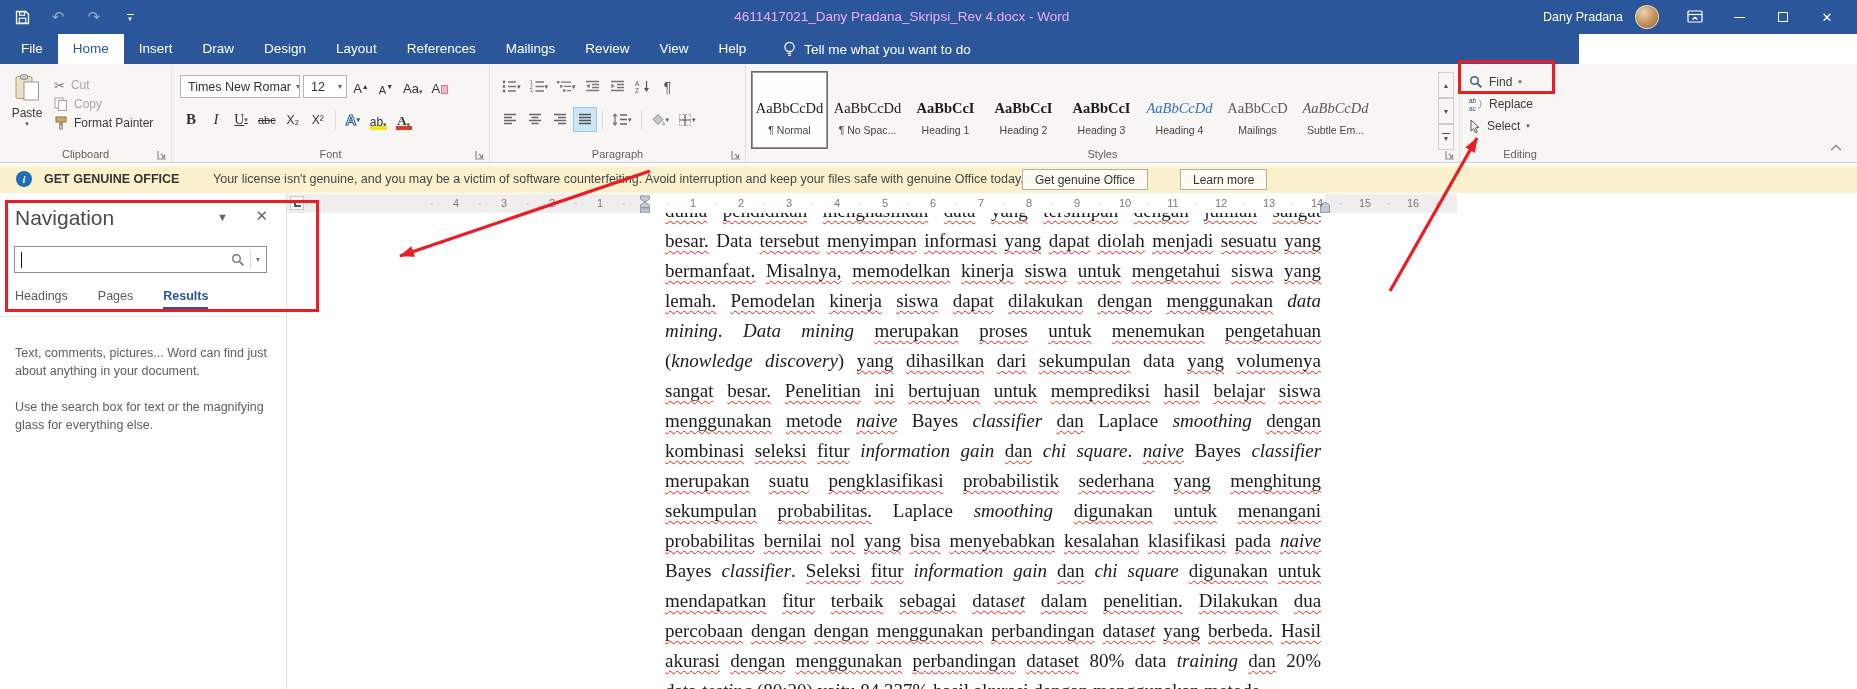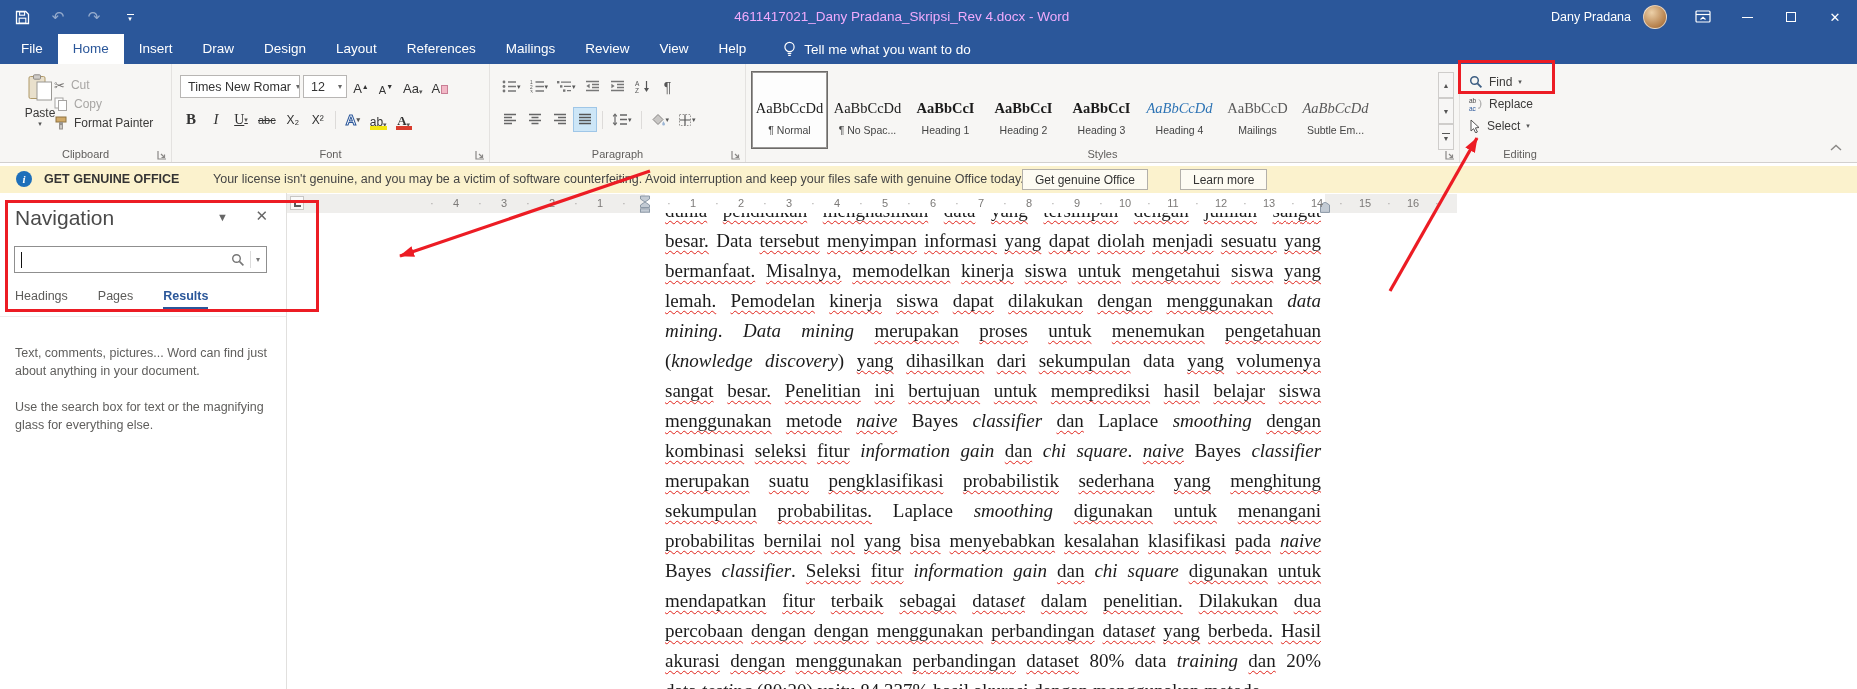--- a/index.html
+++ b/index.html
@@ -9,40 +9,40 @@
        font-family:"Liberation Sans",sans-serif;-webkit-font-smoothing:antialiased;}
 
   
   .titlebar{position:absolute;left:0;top:0;width:1857px;height:34px;background:var(--accent);}
   .qat{position:absolute;left:12px;top:0;height:34px;display:flex;align-items:center;gap:16px;color:#fff;}
   .qbtn{display:flex;align-items:center;justify-content:center;width:20px;height:20px;font-size:15px;color:#fff;cursor:default;}
   .qbtn.dis{opacity:.5;}
   .qat-caret{display:flex;flex-direction:column;align-items:center;font-size:7px;line-height:5px;}
   .qat-caret i{width:7px;border-top:1.4px solid #fff;display:block;margin-bottom:1px;}
   .tb-title{position:absolute;left:50%;top:0;transform:translateX(-58%);line-height:34px;font-size:13.5px;color:#f0abfc;white-space:nowrap;}
-  .tb-right{position:absolute;right:0;top:0;height:34px;display:flex;align-items:center;}
+  .tb-right{position:absolute;right:8px;top:0;height:34px;display:flex;align-items:center;}
   .tb-user{color:#fff;font-size:12.5px;margin-right:12px;}
   .avatar{width:24px;height:24px;border-radius:50%;background:radial-gradient(circle at 35% 30%,#ecd0a8,#b57f4a 70%,#7c5630);margin-right:14px;border:1px solid rgba(255,255,255,.6);}
   .winbtn{width:44px;height:34px;display:flex;align-items:center;justify-content:center;color:#fff;font-size:13px;}
   .min-glyph{width:11px;border-top:1.6px solid #fff;display:block;}
   .max-glyph{width:10px;height:10px;border:1.4px solid #fff;display:block;}
 
   
-  .menubar{position:absolute;left:0;top:34px;width:1857px;height:30px;background:var(--accent);display:flex;align-items:stretch;}
+  .menubar{position:absolute;left:0;top:34px;width:1579px;height:30px;background:var(--accent);display:flex;align-items:stretch;}
   .rtabs{display:flex;margin-left:6px;}
   .rtab{padding:0 15px;line-height:30px;font-size:13.5px;color:#fff;cursor:default;white-space:nowrap;}
   .rtab.active{background:#fff;color:var(--accent);}
   .tellme{display:flex;align-items:center;gap:8px;color:#fff;font-size:13.5px;margin-left:22px;white-space:nowrap;}
 
   
   .ribbon{position:absolute;left:0;top:64px;width:1857px;height:99px;background:#f7f6f4;border-bottom:1px solid #d2d0ce;}
   .rgroup{position:absolute;top:0;height:98px;border-right:1px solid #e4e2e0;}
   .glabel{position:absolute;bottom:2px;left:0;width:100%;text-align:center;font-size:11px;color:#605e5c;white-space:nowrap;}
   .launcher{position:absolute;bottom:3px;right:3px;width:12px;height:12px;}
-  .bigbtn{position:absolute;left:7px;top:10px;width:40px;height:76px;display:flex;flex-direction:column;align-items:center;font-size:12px;color:#3b3a39;margin-left:13px;}
+  .bigbtn{position:absolute;left:7px;top:10px;width:40px;height:76px;display:flex;flex-direction:column;align-items:center;font-size:12px;color:#3b3a39;}
   .bb-label{margin-top:5px;}
   .caret7{font-size:7px;color:#555;line-height:8px;}
   .smallrow{position:absolute;left:54px;display:flex;align-items:center;gap:6px;font-size:12px;color:#3b3a39;height:18px;white-space:nowrap;}
   .dis2{color:#a8a6a4;}
   .scissors{font-size:13px;color:#767472;}
   .frow{position:absolute;display:flex;align-items:center;gap:3px;}
   .combo{display:flex;align-items:center;background:#fff;border:1px solid #b8b6b4;height:23px;font-size:12.5px;color:#333;padding:0 4px 0 7px;overflow:hidden;white-space:nowrap;}
   .combo .cc{margin-left:auto;font-size:8px;color:#666;padding-left:5px;}
   .fbtn{height:23px;min-width:22px;display:flex;align-items:flex-end;justify-content:center;font-size:13px;color:#333;padding:0 3px 2px;white-space:nowrap;position:relative;}
   .fbtn.mid{align-items:center;padding-bottom:0;}

